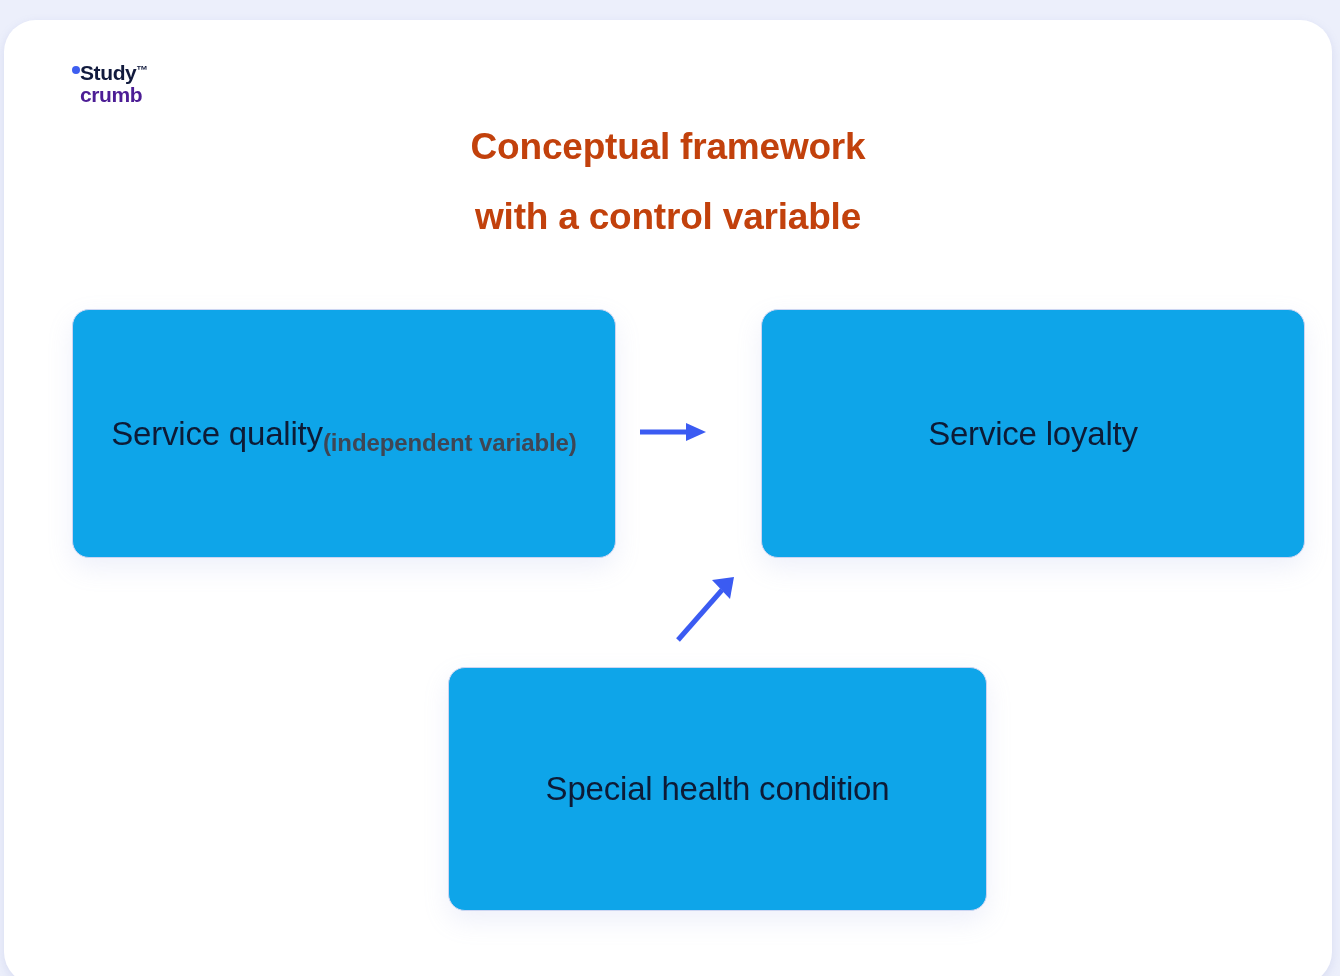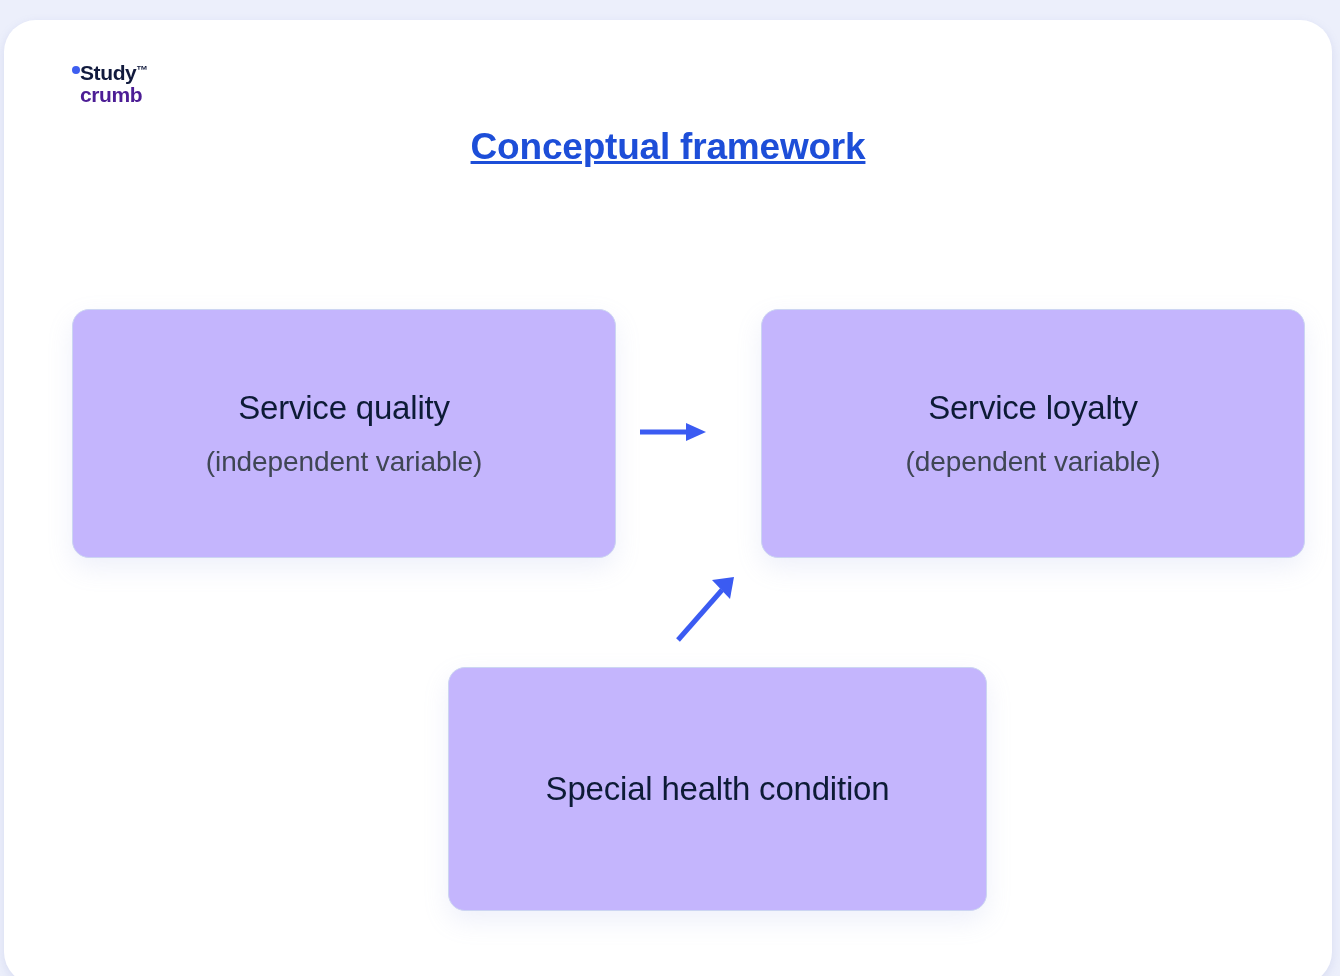--- a/index.html
+++ b/index.html
@@ -81,54 +81,53 @@
     white-space: nowrap;
   }
 
   
   .title {
     position: absolute;
     left: 0;
     top: 92px;
     width: 1328px;
     text-align: center;
-    color: #1d4ed8;
+    color: #c2410c;
     font-size: 37px;
     font-weight: bold;
     line-height: 70px;
     letter-spacing: -0.2px;
-    text-decoration: underline;
   }
   .title-line { display: block; }
 
   
   .box {
     position: absolute;
-    background: #c4b5fd;
+    background: #0ea5e9;
     border: 1.5px solid #ccd5f2;
     border-radius: 17px;
     box-shadow: 0 10px 26px rgba(150,163,225,0.16);
     box-sizing: border-box;
     display: flex;
-    flex-direction: column;
+    flex-direction: row;
     align-items: center;
     justify-content: center;
   }
   .box-title {
     font-size: 33px;
     font-weight: normal;
     color: #0d1b36;
     letter-spacing: -0.2px;
     text-align: center;
     white-space: nowrap;
   }
   .box-sub {
     margin-top: 19px;
-    font-size: 28px;
-    font-weight: normal;
+    font-size: 24px;
+    font-weight: bold;
     color: #3f4654;
     letter-spacing: -0.1px;
     text-align: center;
     white-space: nowrap;
   }
 
   #box-independent {
     left: 68px;
     top: 289px;
     width: 544px;
@@ -164,30 +163,30 @@
   <div class="card">
 
     <div class="logo">
       <span class="logo-dot"></span>
       <span class="logo-line1"><span>Study</span><span class="logo-tm">™</span></span>
       <span class="logo-line2">crumb</span>
     </div>
 
     <div class="title">
       <span class="title-line">Conceptual framework</span>
+      <span class="title-line">with a control variable</span>
     </div>
 
     <div class="box" id="box-independent">
       <div class="box-title">Service quality</div>
       <div class="box-sub">(independent variable)</div>
     </div>
 
     <div class="box" id="box-dependent">
       <div class="box-title">Service loyalty</div>
-      <div class="box-sub">(dependent variable)</div>
     </div>
 
     <div class="box" id="box-control">
       <div class="box-title">Special health condition</div>
     </div>
 
     <svg class="arrow-svg" id="arrow-horizontal" width="80" height="40" viewBox="0 0 80 40">
       <line x1="6" y1="20" x2="54" y2="20" stroke="#3b5bf2" stroke-width="5" stroke-linecap="butt"></line>
       <path d="M 52 11 L 72 20 L 52 29 Z" fill="#3b5bf2"></path>
     </svg>

